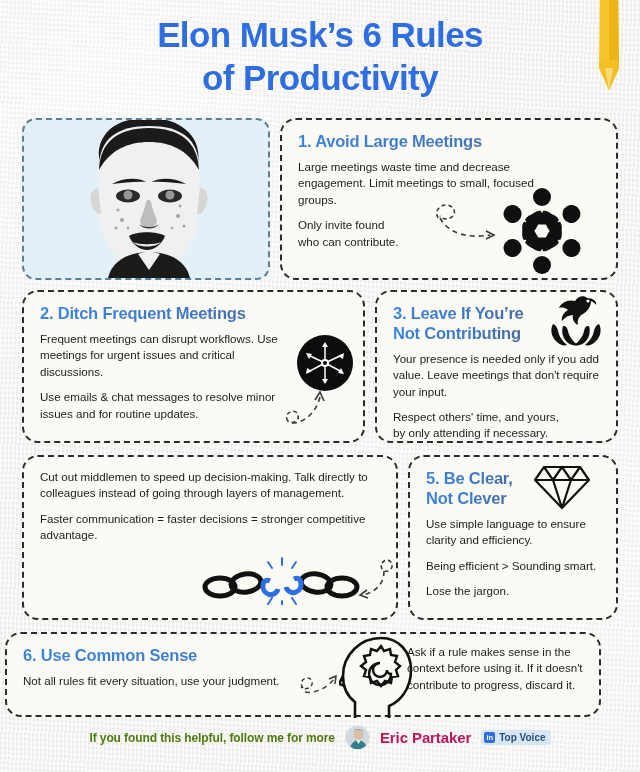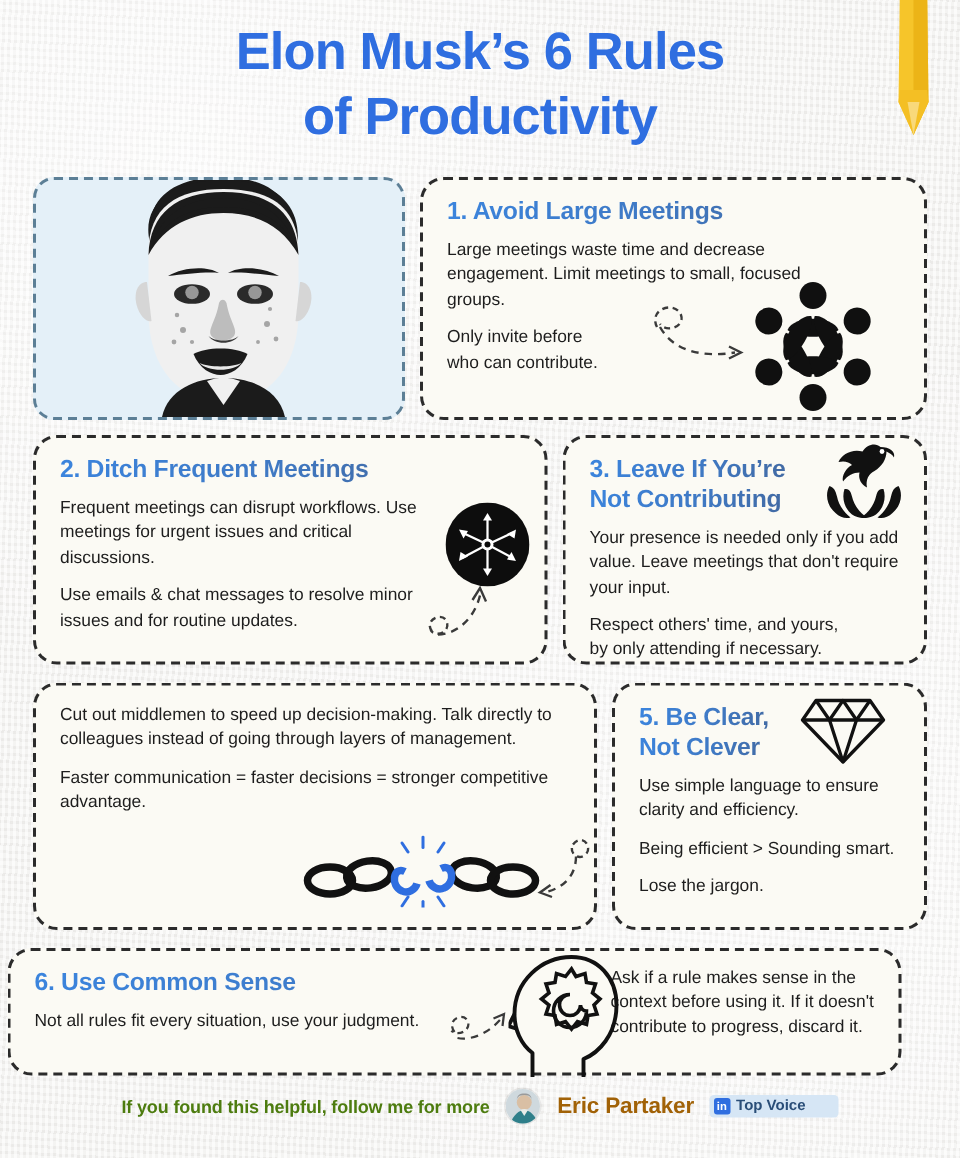--- a/index.html
+++ b/index.html
@@ -116,30 +116,30 @@
     letter-spacing: -0.1px;
   }
   .avatar {
     width: 25px; height: 25px; border-radius: 50%;
     overflow: hidden; flex: 0 0 auto;
     border: 1px solid rgba(0,0,0,.08);
   }
   .author-name {
     font-size: 15px;
     font-weight: 700;
-    color: #a16207;
+    color: #be185d;
     letter-spacing: -0.1px;
   }
   .badge {
     display: inline-flex;
     align-items: center;
     gap: 4px;
     background: #d6e6f5;
     border-radius: 3px;
-    padding: 2px 22px 2px 3px;
+    padding: 2px 5px 2px 3px;
   }
   .badge-li {
     width: 11px; height: 11px;
     background: #2f6ee0;
     border-radius: 2px;
     color: #fff;
     font-size: 7.5px;
     font-weight: 700;
     display: flex; align-items: center; justify-content: center;
     line-height: 1;
@@ -221,21 +221,21 @@
         <path d="M62 162 c4 -18 22 -26 41 -26 c19 0 37 8 41 26 z" fill="#1b1b1b"></path>
         <path d="M92 138 l11 16 l11 -16 c-7 -3 -15 -3 -22 0 z" fill="#f0f0f0"></path>
       </g>
     </svg>
   </div>
 
   <div class="card" style="left:280px; top:118px; width:338px; height:162px;">
     <div class="card-inner">
       <div class="rule-title">1. Avoid Large Meetings</div>
       <div class="rule-p" style="max-width:252px;">Large meetings waste time and decrease engagement. Limit meetings to small, focused groups.</div>
-      <div class="rule-p" style="max-width:180px; white-space:pre-line;">Only invite before
+      <div class="rule-p" style="max-width:180px; white-space:pre-line;">Only invite found
 who can contribute.</div>
 
       <svg class="arrow-abs" style="left:146px; top:78px;" width="74" height="48" viewBox="0 0 74 48">
         <path d="M10 20 C4 8 22 2 26 12 C29 20 16 24 12 18" fill="none" stroke="#3a3a3a" stroke-width="1.6" stroke-dasharray="4 3"></path>
         <path d="M12 20 C22 38 44 40 62 37" fill="none" stroke="#3a3a3a" stroke-width="1.6" stroke-dasharray="5 4"></path>
         <path d="M58 33 l8 4 l-8 4" fill="none" stroke="#3a3a3a" stroke-width="1.6"></path>
       </svg>
 
       <svg class="icon-abs" style="left:213px; top:66px;" width="94" height="90" viewBox="0 0 94 90">
         <g fill="#101010">

